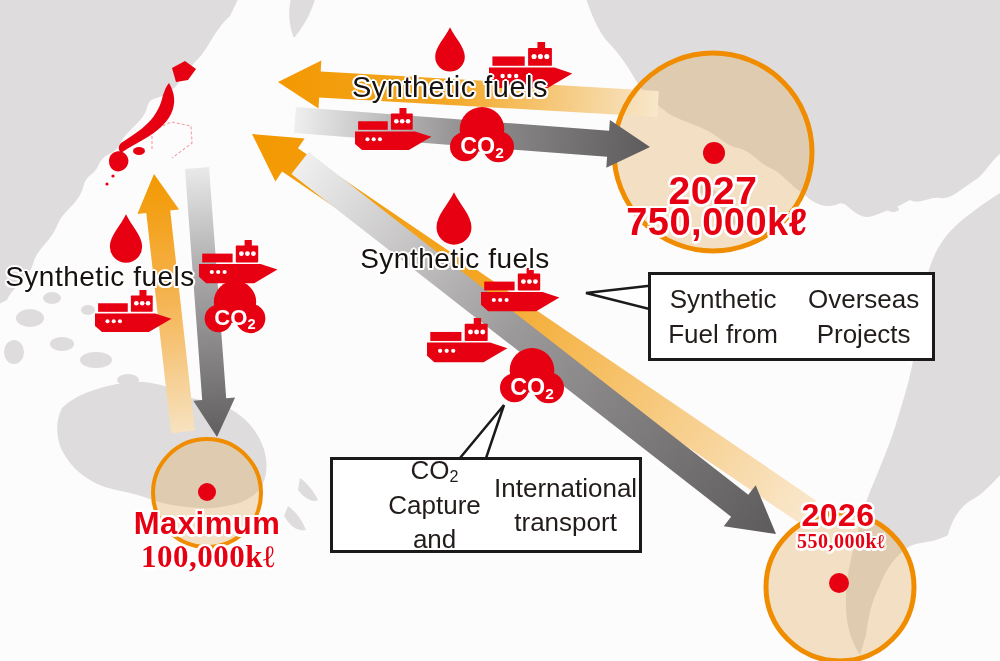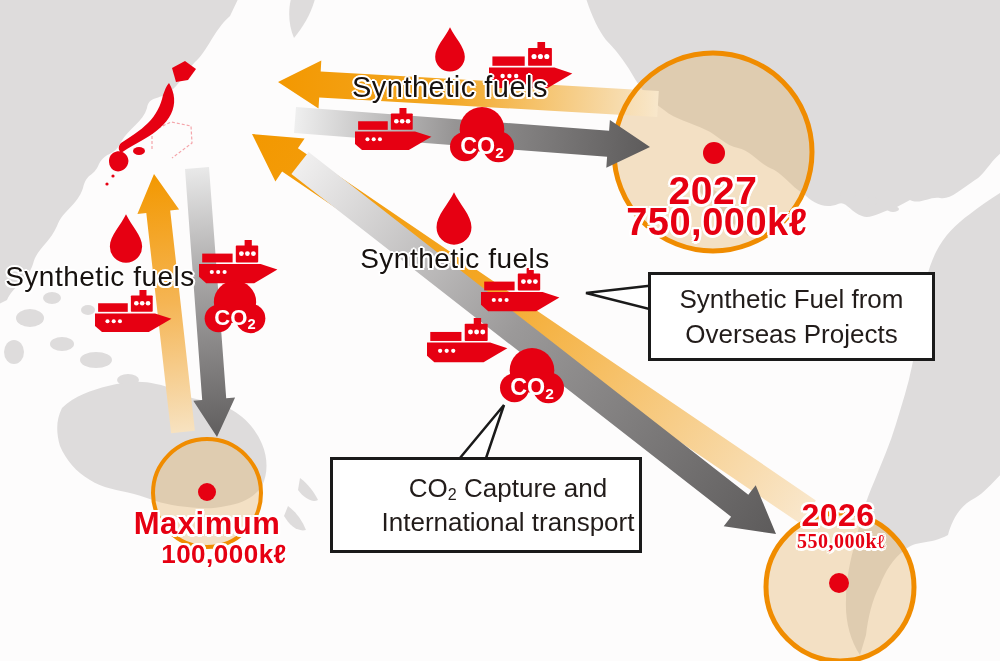--- a/index.html
+++ b/index.html
@@ -15,21 +15,21 @@
                 #fff 1.5px 1.5px 0,#fff -1.5px 1.5px 0,#fff 1.5px -1.5px 0,#fff -1.5px -1.5px 0;
   }
   .value-label{
     position:absolute;transform:translateX(-50%);white-space:nowrap;
     color:#e60012;font-weight:bold;letter-spacing:0.5px;
     text-shadow:#fff 2.5px 0 0,#fff -2.5px 0 0,#fff 0 2.5px 0,#fff 0 -2.5px 0,
                 #fff 2px 2px 0,#fff -2px 2px 0,#fff 2px -2px 0,#fff -2px -2px 0;
   }
   .callout{
     position:absolute;background:#ffffff;border:3px solid #1a1a1a;
-    display:flex;flex-direction:column;justify-content:center;align-items:center;
+    display:flex;flex-direction:row;justify-content:center;align-items:center;
     text-align:center;color:#221c1a;font-size:26px;line-height:1.32;box-sizing:border-box;
   }
   .callout sub{font-size:0.62em;vertical-align:-0.2em;}
 </style>
 </head>
 <body>
 
 <div class="stage">
 
   <svg width="1000" height="661" viewBox="0 0 1000 661">
@@ -173,21 +173,21 @@
   </svg>
 
   <div class="map-label" style="left:450px;top:71px;font-size:29px;">Synthetic fuels</div>
   <div class="map-label" style="left:455px;top:243px;">Synthetic fuels</div>
   <div class="map-label" style="left:100px;top:261px;">Synthetic fuels</div>
 
   <div class="value-label" style="left:713px;top:169px;font-size:39px;">2027</div>
   <div class="value-label" style="left:717px;top:201px;font-size:38px;">750,000kℓ</div>
 
   <div class="value-label" style="left:207px;top:506px;font-size:31px;">Maximum</div>
-  <div class="value-label" style="left:224px;top:539px;font-size:26px;">100,000kℓ</div>
+  <div class="value-label" style="left:208px;top:539px;font-size:31px;font-family:Liberation Serif, serif;">100,000kℓ</div>
 
   <div class="value-label" style="left:838px;top:497px;font-size:32px;">2026</div>
   <div class="value-label" style="left:841px;top:530px;font-size:20px;font-family:Liberation Serif, serif;">550,000kℓ</div>
 
   <div class="callout" style="left:648px;top:272px;width:287px;height:89px;">
     <div>Synthetic Fuel from</div>
     <div>Overseas Projects</div>
   </div>
 
   <div class="callout" style="left:330px;top:457px;width:312px;height:96px;padding-left:44px;">

